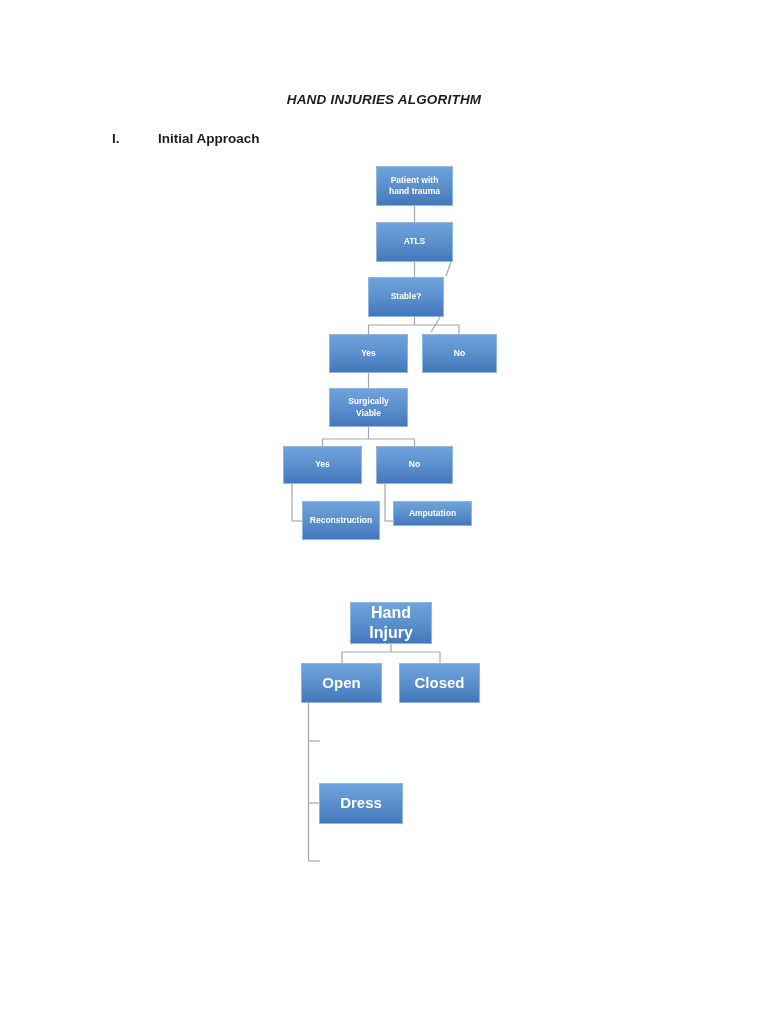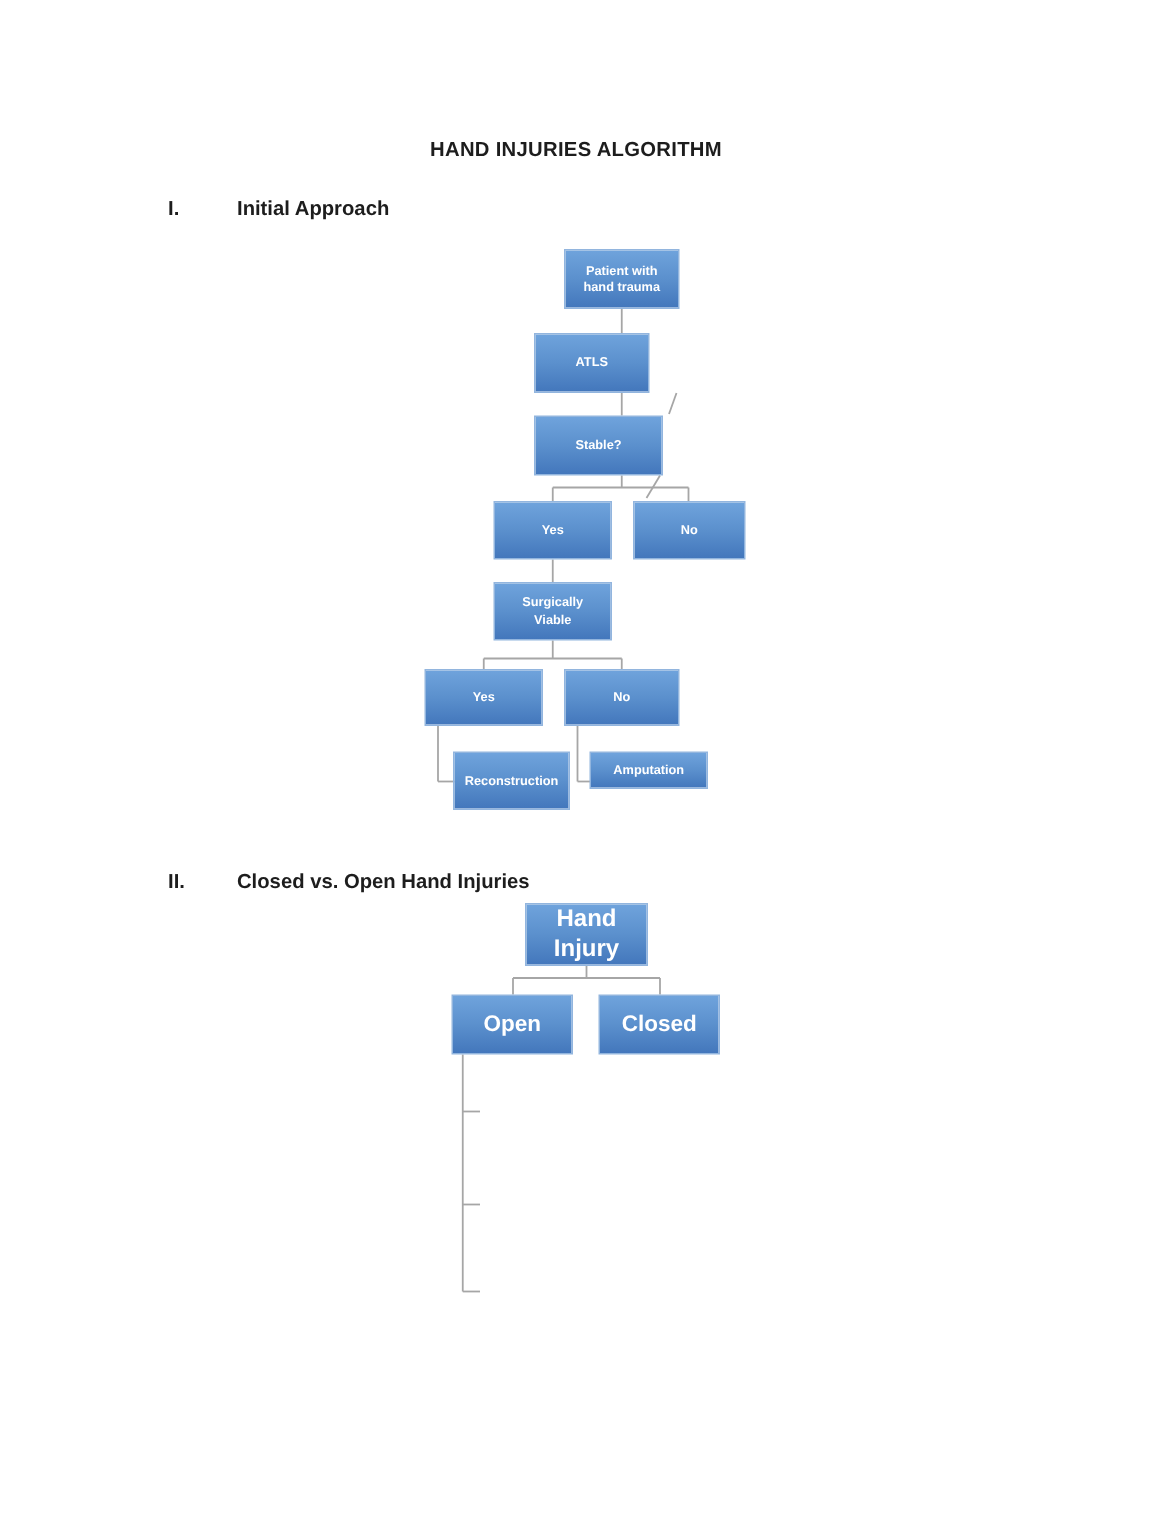--- a/index.html
+++ b/index.html
@@ -15,20 +15,21 @@
   }
   .doc-title {
     position: absolute;
     top: 92px;
     left: 0;
     width: 768px;
     text-align: center;
     font-size: 13.5px;
     font-weight: bold;
     letter-spacing: 0.2px;
+    font-style: italic;
   }
   .heading {
     position: absolute;
     left: 112px;
     display: flex;
     font-size: 13.5px;
     font-weight: bold;
   }
   .heading .numeral { width: 46px; flex: 0 0 46px; }
   .connector-layer {
@@ -109,33 +110,30 @@
     </g>
   </svg>
 
   <div class="doc-title">HAND INJURIES ALGORITHM</div>
 
   <div class="heading" style="top:131px">
     <span class="numeral">I.</span>
     <span class="heading-text">Initial Approach</span>
   </div>
 
-  <div class="heading" style="top:580px">
-    <span class="numeral">II.</span>
-    <span class="heading-text">Closed vs. Open Hand Injuries</span>
-  </div>
 
   <div class="node fc1" style="left:376px;top:166px;width:77px;height:40px">Patient with hand trauma</div>
-  <div class="node fc1" style="left:356px;top:222px;width:77px;height:40px">ATLS</div>
-  <div class="node fc1" style="left:356px;top:277px;width:86px;height:40px">Stable?</div>
+  <div class="node fc1" style="left:376px;top:222px;width:77px;height:40px">ATLS</div>
+  <div class="node fc1" style="left:368px;top:277px;width:76px;height:40px">Stable?</div>
   <div class="node fc1" style="left:329px;top:334px;width:79px;height:39px">Yes</div>
   <div class="node fc1" style="left:422px;top:334px;width:75px;height:39px">No</div>
   <div class="node fc1" style="left:329px;top:388px;width:79px;height:39px">Surgically Viable</div>
   <div class="node fc1" style="left:283px;top:446px;width:79px;height:38px">Yes</div>
   <div class="node fc1" style="left:376px;top:446px;width:77px;height:38px">No</div>
   <div class="node fc1" style="left:302px;top:501px;width:78px;height:39px">Reconstruction</div>
   <div class="node fc1" style="left:393px;top:501px;width:79px;height:25px">Amputation</div>
 
   <div class="node fc2 big" style="left:350px;top:602px;width:82px;height:42px">Hand Injury</div>
   <div class="node fc2" style="left:399px;top:663px;width:81px;height:40px">Closed</div>
   <div class="node fc2" style="left:301px;top:663px;width:81px;height:40px">Open</div>
+  <div class="node fc2" style="left:319px;top:783px;width:84px;height:41px">Dress</div>
 
 </div>
 
 </body></html>

